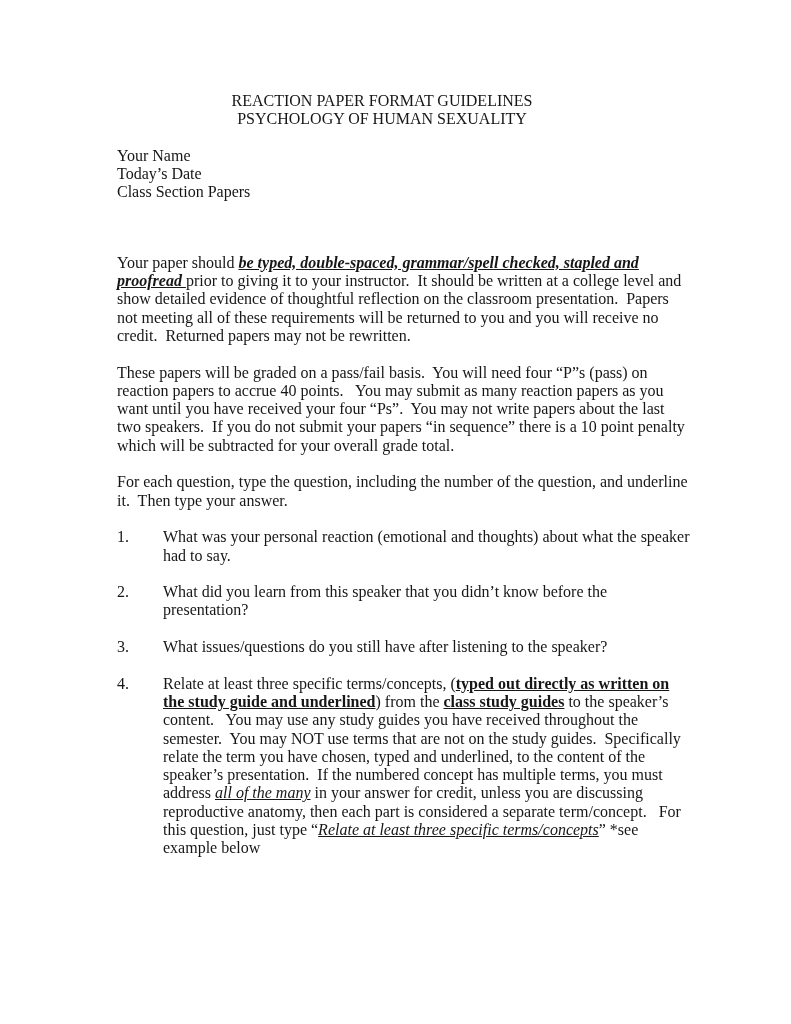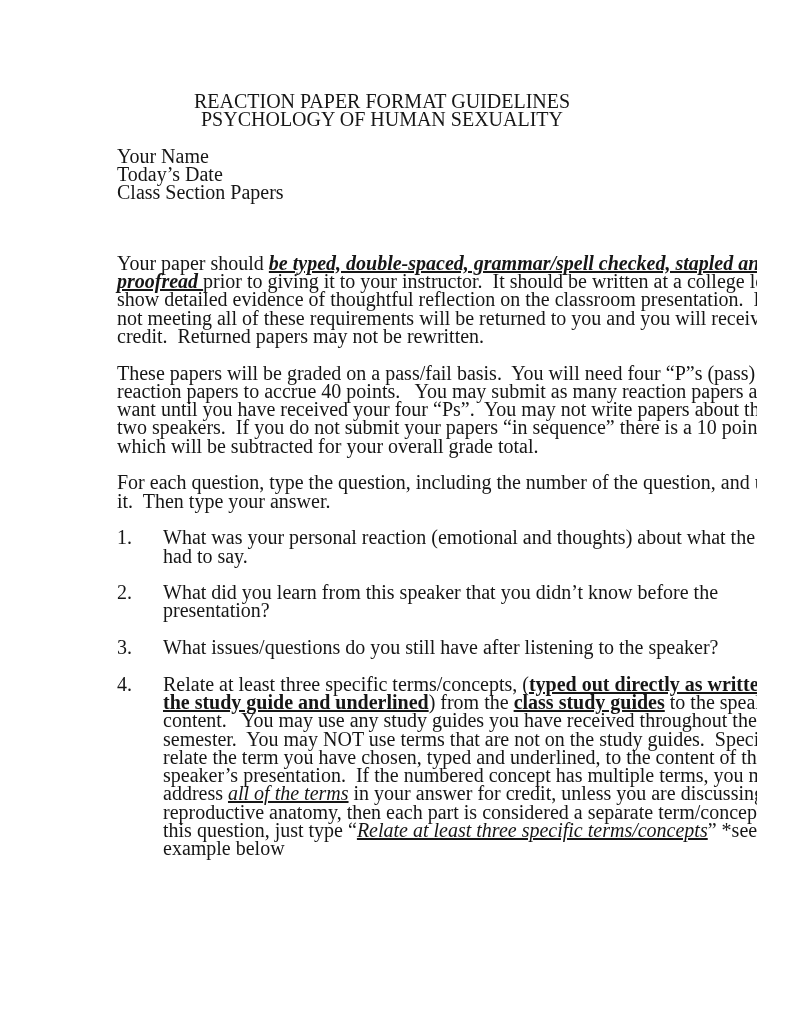--- a/index.html
+++ b/index.html
@@ -9,21 +9,21 @@
   }
   .page {
     position: relative;
     width: 757px;
     height: 1024px;
     box-sizing: border-box;
     padding: 92px 110px 0 117px;
     background: #ffffff;
     color: #161616;
     font-family: "Liberation Serif", "DejaVu Serif", serif;
-    font-size: 20px;
+    font-size: 16px;
     line-height: 18.3px;
     overflow: hidden;
   }
   .title-block {
     text-align: center;
     margin: 0 0 18.3px 0;
   }
   .header-block {
     margin: 12px 0 52px 0;
   }
@@ -87,20 +87,20 @@
         <span class="qtext rich"><span>What issues/questions do you still have after listening to the speaker?</span></span>
       </div>
       <div class="qitem">
         <span class="qnum">4.</span>
         <span class="qtext rich"><span>Relate at least three specific terms/concepts, (</span><span class="b u">typed out directly as written on
 the study guide and underlined</span><span>) from the </span><span class="b u">class study guides</span><span> to the speaker’s
 content.   You may use any study guides you have received throughout the
 semester.  You may NOT use terms that are not on the study guides.  Specifically
 relate the term you have chosen, typed and underlined, to the content of the
 speaker’s presentation.  If the numbered concept has multiple terms, you must
-address </span><span class="i u">all of the terms</span><span> in your answer for credit, unless you are discussing
+address </span><span class="i u">all of the many</span><span> in your answer for credit, unless you are discussing
 reproductive anatomy, then each part is considered a separate term/concept.   For
 this question, just type “</span><span class="i u">Relate at least three specific terms/concepts</span><span>” *see
 example below</span></span>
       </div>
     </div>
 
 </div>
 
 </body></html>

